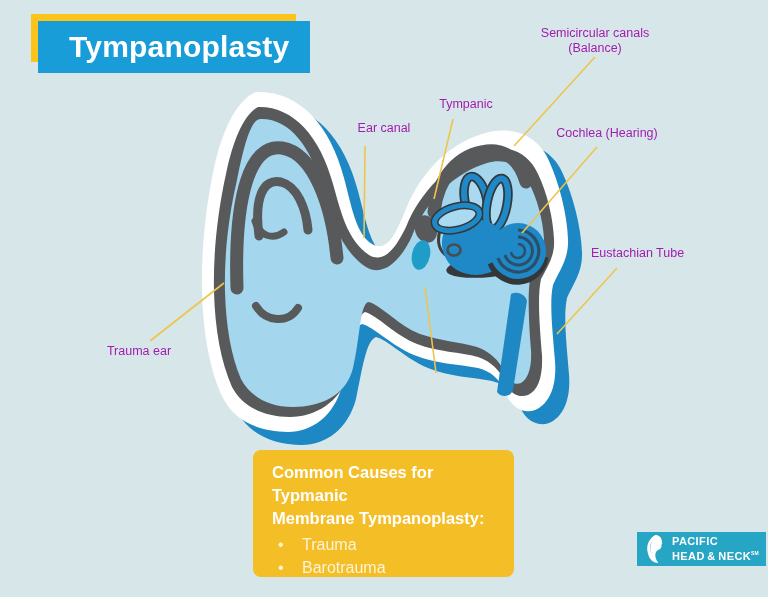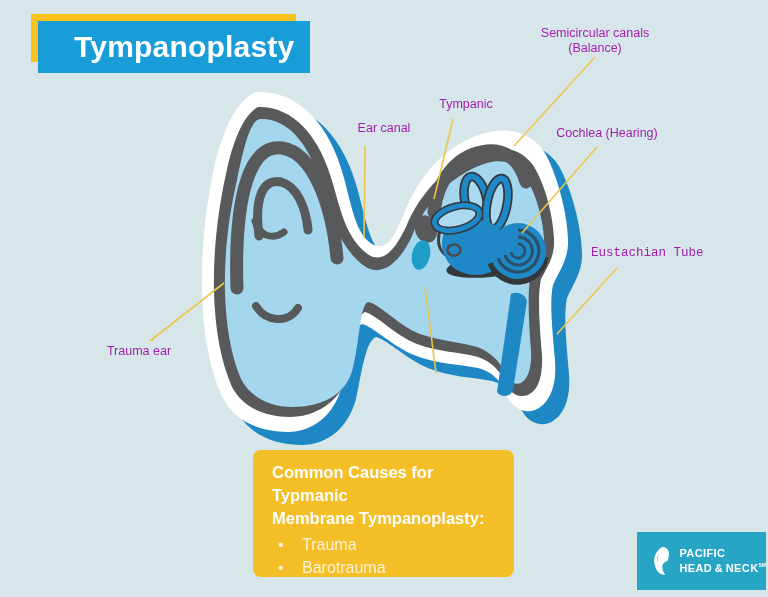--- a/index.html
+++ b/index.html
@@ -12,53 +12,52 @@
   .banner-yellow{
     position:absolute;left:31px;top:14px;width:265px;height:48px;
     background:#fcc31b;
   }
   .banner-blue{
     position:absolute;left:38px;top:21px;width:272px;height:52px;
     background:#189dd9;display:flex;align-items:center;
   }
   .banner-blue .title{
     color:#ffffff;font-weight:bold;font-size:30px;letter-spacing:.2px;
-    padding-left:19px;white-space:nowrap;margin-left:17px;
+    padding-left:31px;white-space:nowrap;
   }
   
   .art{position:absolute;left:0;top:0;width:768px;height:597px;}
   
   .lbl{
     position:absolute;color:#a21caf;font-size:12.5px;line-height:14.5px;
     text-align:center;white-space:nowrap;transform:translateX(-50%);
   }
-  .lbl.left-align{transform:none;text-align:left;font-family:Liberation Mono, monospace;}
+  .lbl.left-align{transform:none;text-align:left;}
   
   .causes{
     position:absolute;left:253px;top:450px;width:261px;height:127px;
     background:#f4be27;color:#fff;box-sizing:border-box;
     padding:11px 14px 0 19px;
     border-radius:8px;
   }
   .causes .h{font-weight:bold;font-size:16.5px;line-height:23px;}
   .causes ul{list-style:none;margin:3px 0 0 0;padding:0;}
   .causes li{
     font-size:16px;line-height:23px;color:rgba(255,255,255,.82);
     padding-left:30px;position:relative;
   }
   .causes li::before{
     content:"\2022";position:absolute;left:6px;top:0;
     color:rgba(255,255,255,.82);
   }
   
   .logo{
-    position:absolute;left:637px;top:532px;width:129px;height:58px;
+    position:absolute;left:637px;top:532px;width:129px;height:34px;
     background:#27a5c5;display:flex;align-items:center;box-sizing:border-box;
     padding-left:8px;
-    justify-content:flex-end;
   }
   .logo .txt{color:#fff;font-weight:bold;line-height:11.5px;font-size:11px;
     letter-spacing:.4px;margin-left:5px;}
   .logo .sm{font-size:5px;vertical-align:super;letter-spacing:0;}
 </style>
 </head>
 <body>
 
 <div class="stage">
 

